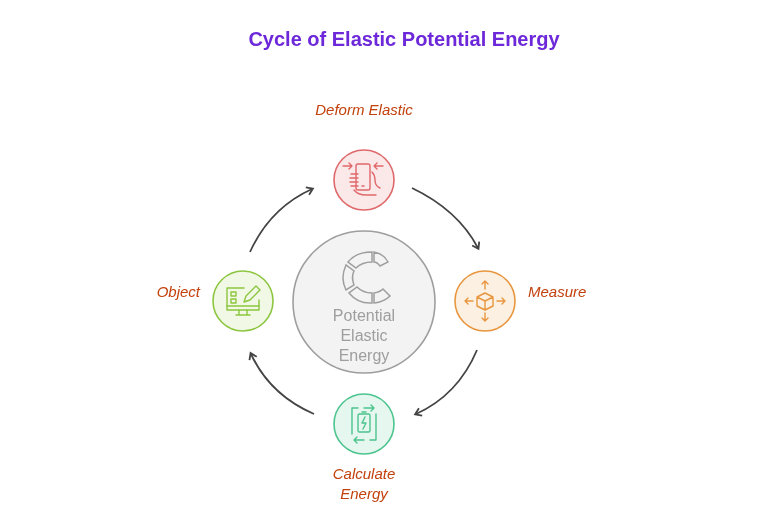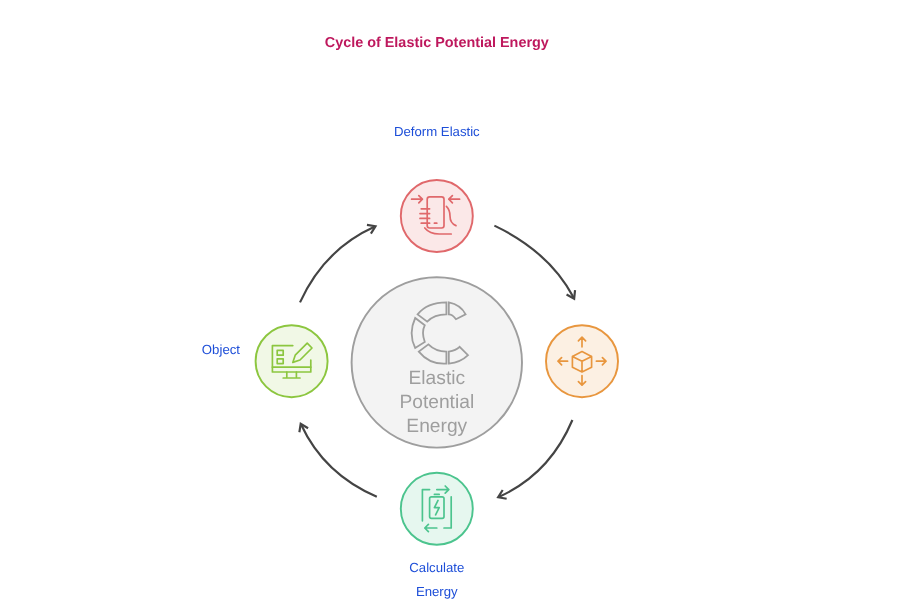--- a/index.html
+++ b/index.html
@@ -1,19 +1,19 @@
 <!DOCTYPE html>
 <html><head>
 <meta charset="utf-8">
 <style>
   html,body{margin:0;padding:0;background:#ffffff;}
   body{width:768px;height:512px;position:relative;overflow:hidden;font-family:"Liberation Sans",sans-serif;}
-  .title{position:absolute;left:0;width:728px;top:28px;text-align:center;font-size:12px;font-weight:bold;color:#be185d;}
+  .title{position:absolute;left:0;width:728px;top:28px;text-align:center;font-size:20px;font-weight:bold;color:#6d28d9;padding-left:40px;}
   svg.diagram{position:absolute;left:0;top:0;}
-  .label{position:absolute;font-size:11px;color:#1d4ed8;line-height:20px;}
+  .label{position:absolute;font-size:15px;color:#c2410c;line-height:20px;font-style:italic;}
   .center-label{position:absolute;left:294px;width:140px;top:306px;text-align:center;font-size:16px;color:#9e9e9e;line-height:20px;}
 </style>
 </head>
 <body>
 
 <div class="title">Cycle of Elastic Potential Energy</div>
 
 <svg class="diagram" width="768" height="512" viewBox="0 0 768 512">
   <defs>
     <marker id="ah" markerWidth="10" markerHeight="10" refX="6" refY="5" orient="auto" markerUnits="userSpaceOnUse">
@@ -81,30 +81,31 @@
       <path d="M227,306 h32"></path>
       <path d="M239,310 v4 M247,310 v4 M236,315 h14"></path>
       <rect x="231" y="292" width="5" height="4"></rect>
       <rect x="231" y="299" width="5" height="4"></rect>
       <path d="M244,302 l2,-6 l10,-10 l4,4 l-10,10 z"></path>
     </g>
   </g>
 </svg>
 
 <div class="center-label">
+  <div>Potential</div>
   <div>Elastic</div>
-  <div>Potential</div>
   <div>Energy</div>
 </div>
 
 <div class="label" style="left:284px;width:160px;top:100px;text-align:center;">
   <div>Deform Elastic</div>
 </div>
 
 <div class="label" style="left:528px;top:282px;text-align:left;">
+  <div>Measure</div>
 </div>
 
 <div class="label" style="left:284px;width:160px;top:464px;text-align:center;">
   <div>Calculate</div>
   <div>Energy</div>
 </div>
 
 <div class="label" style="left:100px;width:100px;top:282px;text-align:right;">
   <div>Object</div>
 </div>

